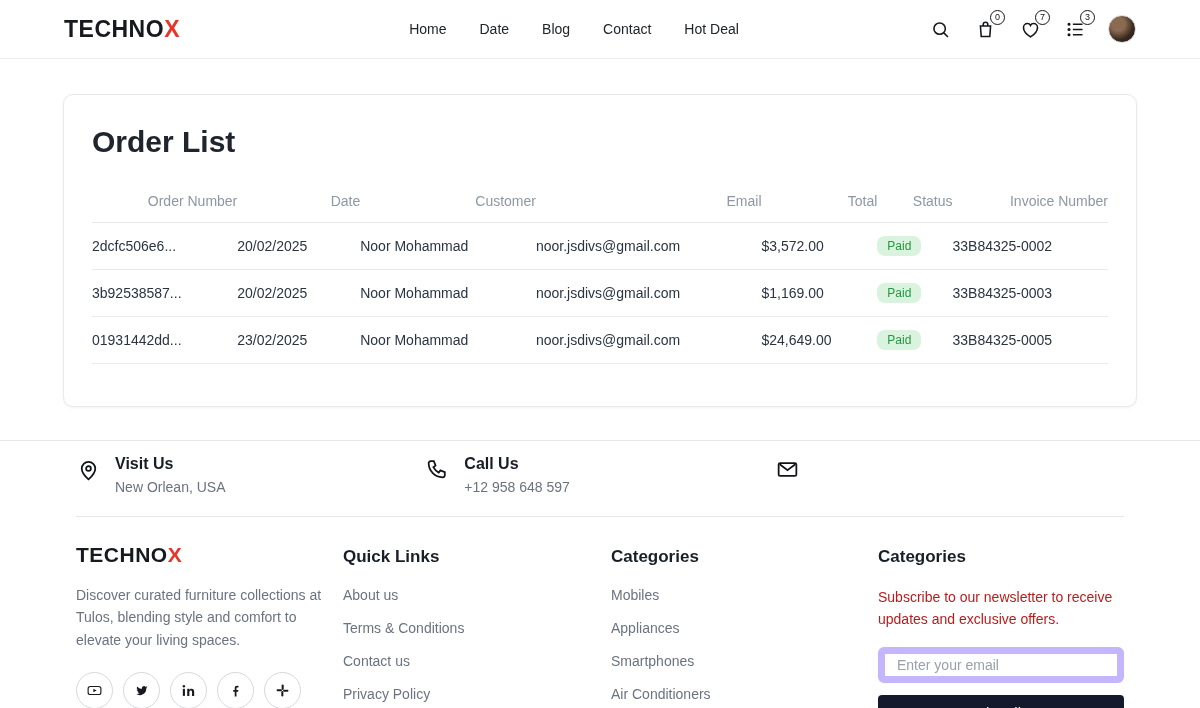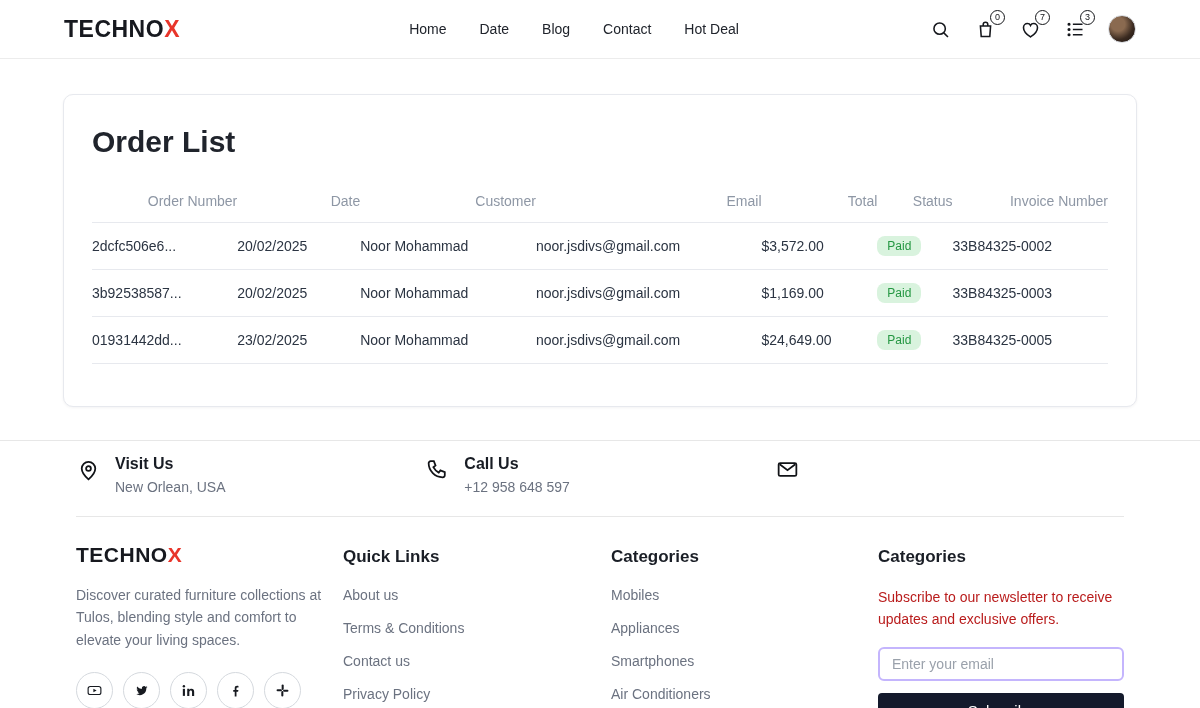--- a/index.html
+++ b/index.html
@@ -41,21 +41,21 @@
   .f-logo { font-size:21px; font-weight:800; letter-spacing:.5px; color:#17191f; cursor:pointer; }
   .f-logo .accent { color:#e8352a; }
   .f-desc { margin-top:17px; font-size:14px; color:#6b7280; line-height:1.6; width:252px; }
   .socials { display:flex; gap:10px; margin-top:21px; }
   .social-btn { width:37px; height:37px; border:1px solid #d5d9de; border-radius:50%; background:#fff; display:flex; align-items:center; justify-content:center; color:#171a20; cursor:pointer; }
   .social-btn svg { width:17px; height:17px; }
   .f-col-title { font-size:17px; font-weight:600; color:#1a1e26; margin:4px 0 20px; }
   .f-list { list-style:none; }
   .f-list li { font-size:14px; color:#6b7280; margin-bottom:17px; cursor:pointer; }
   .nl-desc { font-size:14px; color:#b91c1c; line-height:1.55; margin-bottom:17px; }
-  .nl-input { width:100%; height:34px; border:2px solid #c4b5fd; border-radius:6px; padding:11px 12px; font-size:14px; color:#333; outline:none; background:#fff; }
+  .nl-input { width:100%; height:34px; border:7px solid #c4b5fd; border-radius:6px; padding:11px 12px; font-size:14px; color:#333; outline:none; background:#fff; }
   .nl-input::placeholder { color:#9aa1ab; }
   .nl-btn { width:100%; height:35px; margin-top:12px; background:#141a2c; color:#fff; border:none; border-radius:4px; font-size:15px; cursor:pointer; }
 </style>
 </head>
 <body>
 
 <header class="topbar">
   <div class="logo">
     <span>TECHNO</span><span class="accent">X</span>
   </div>

